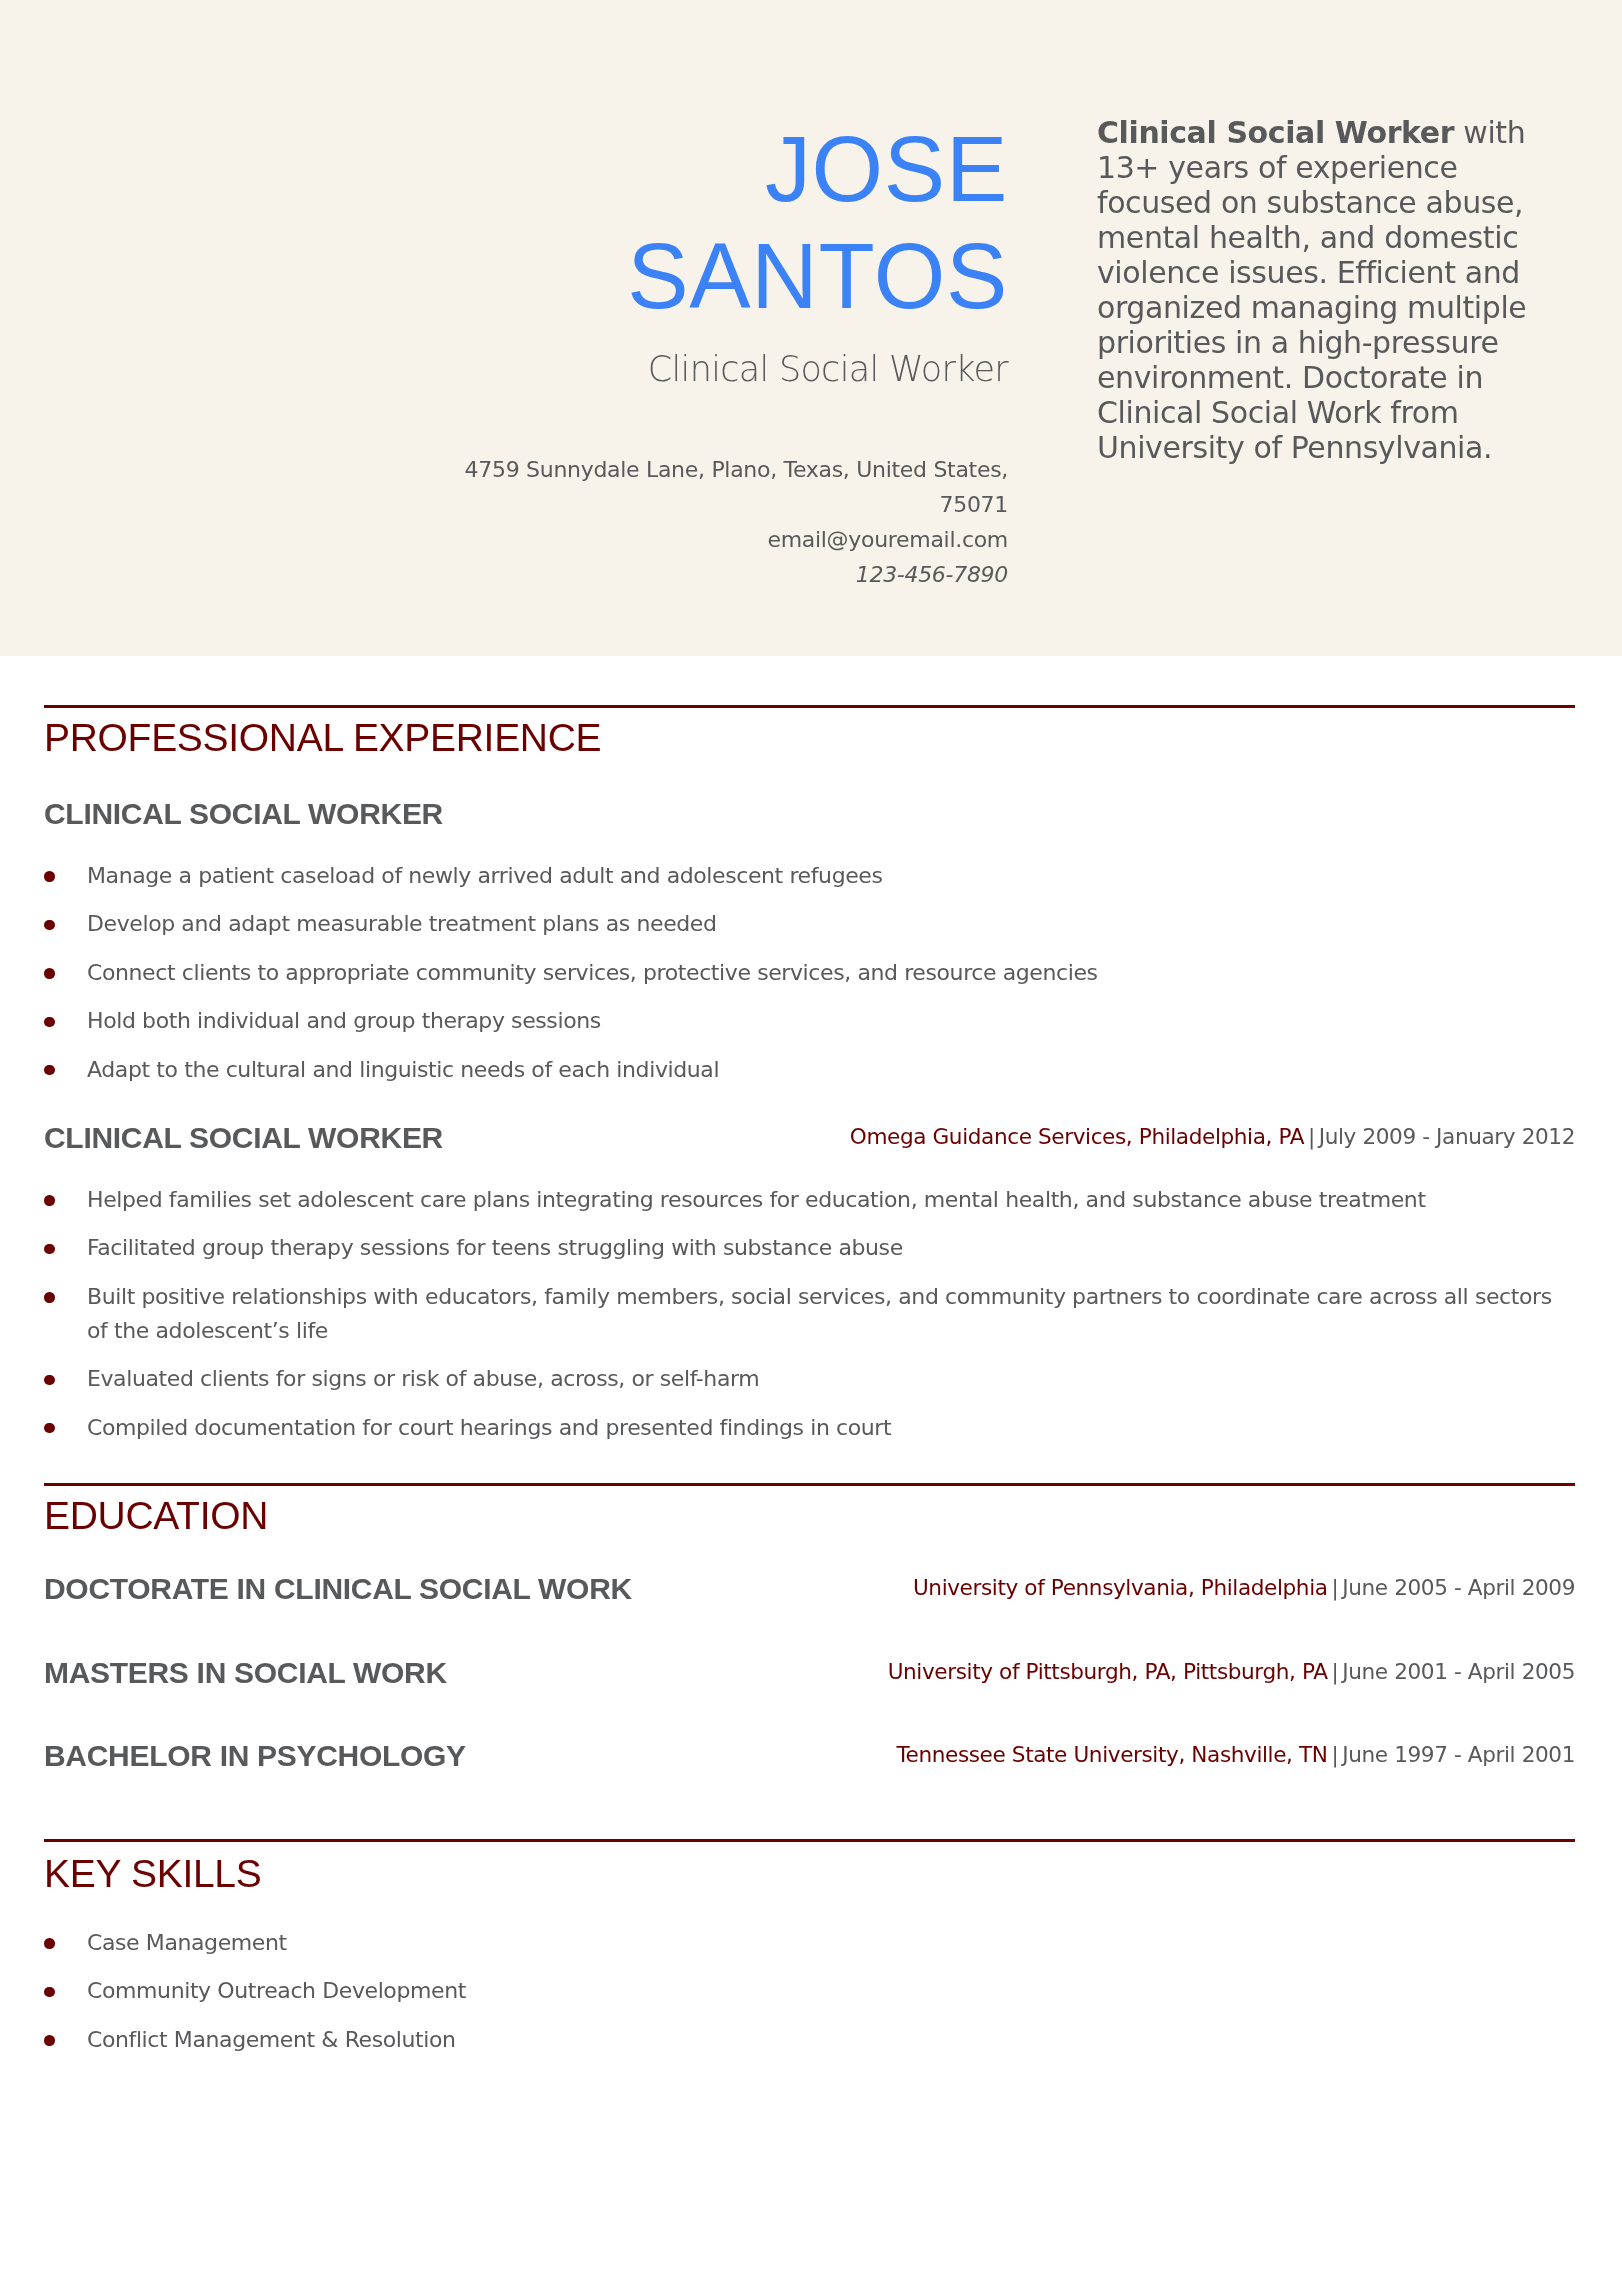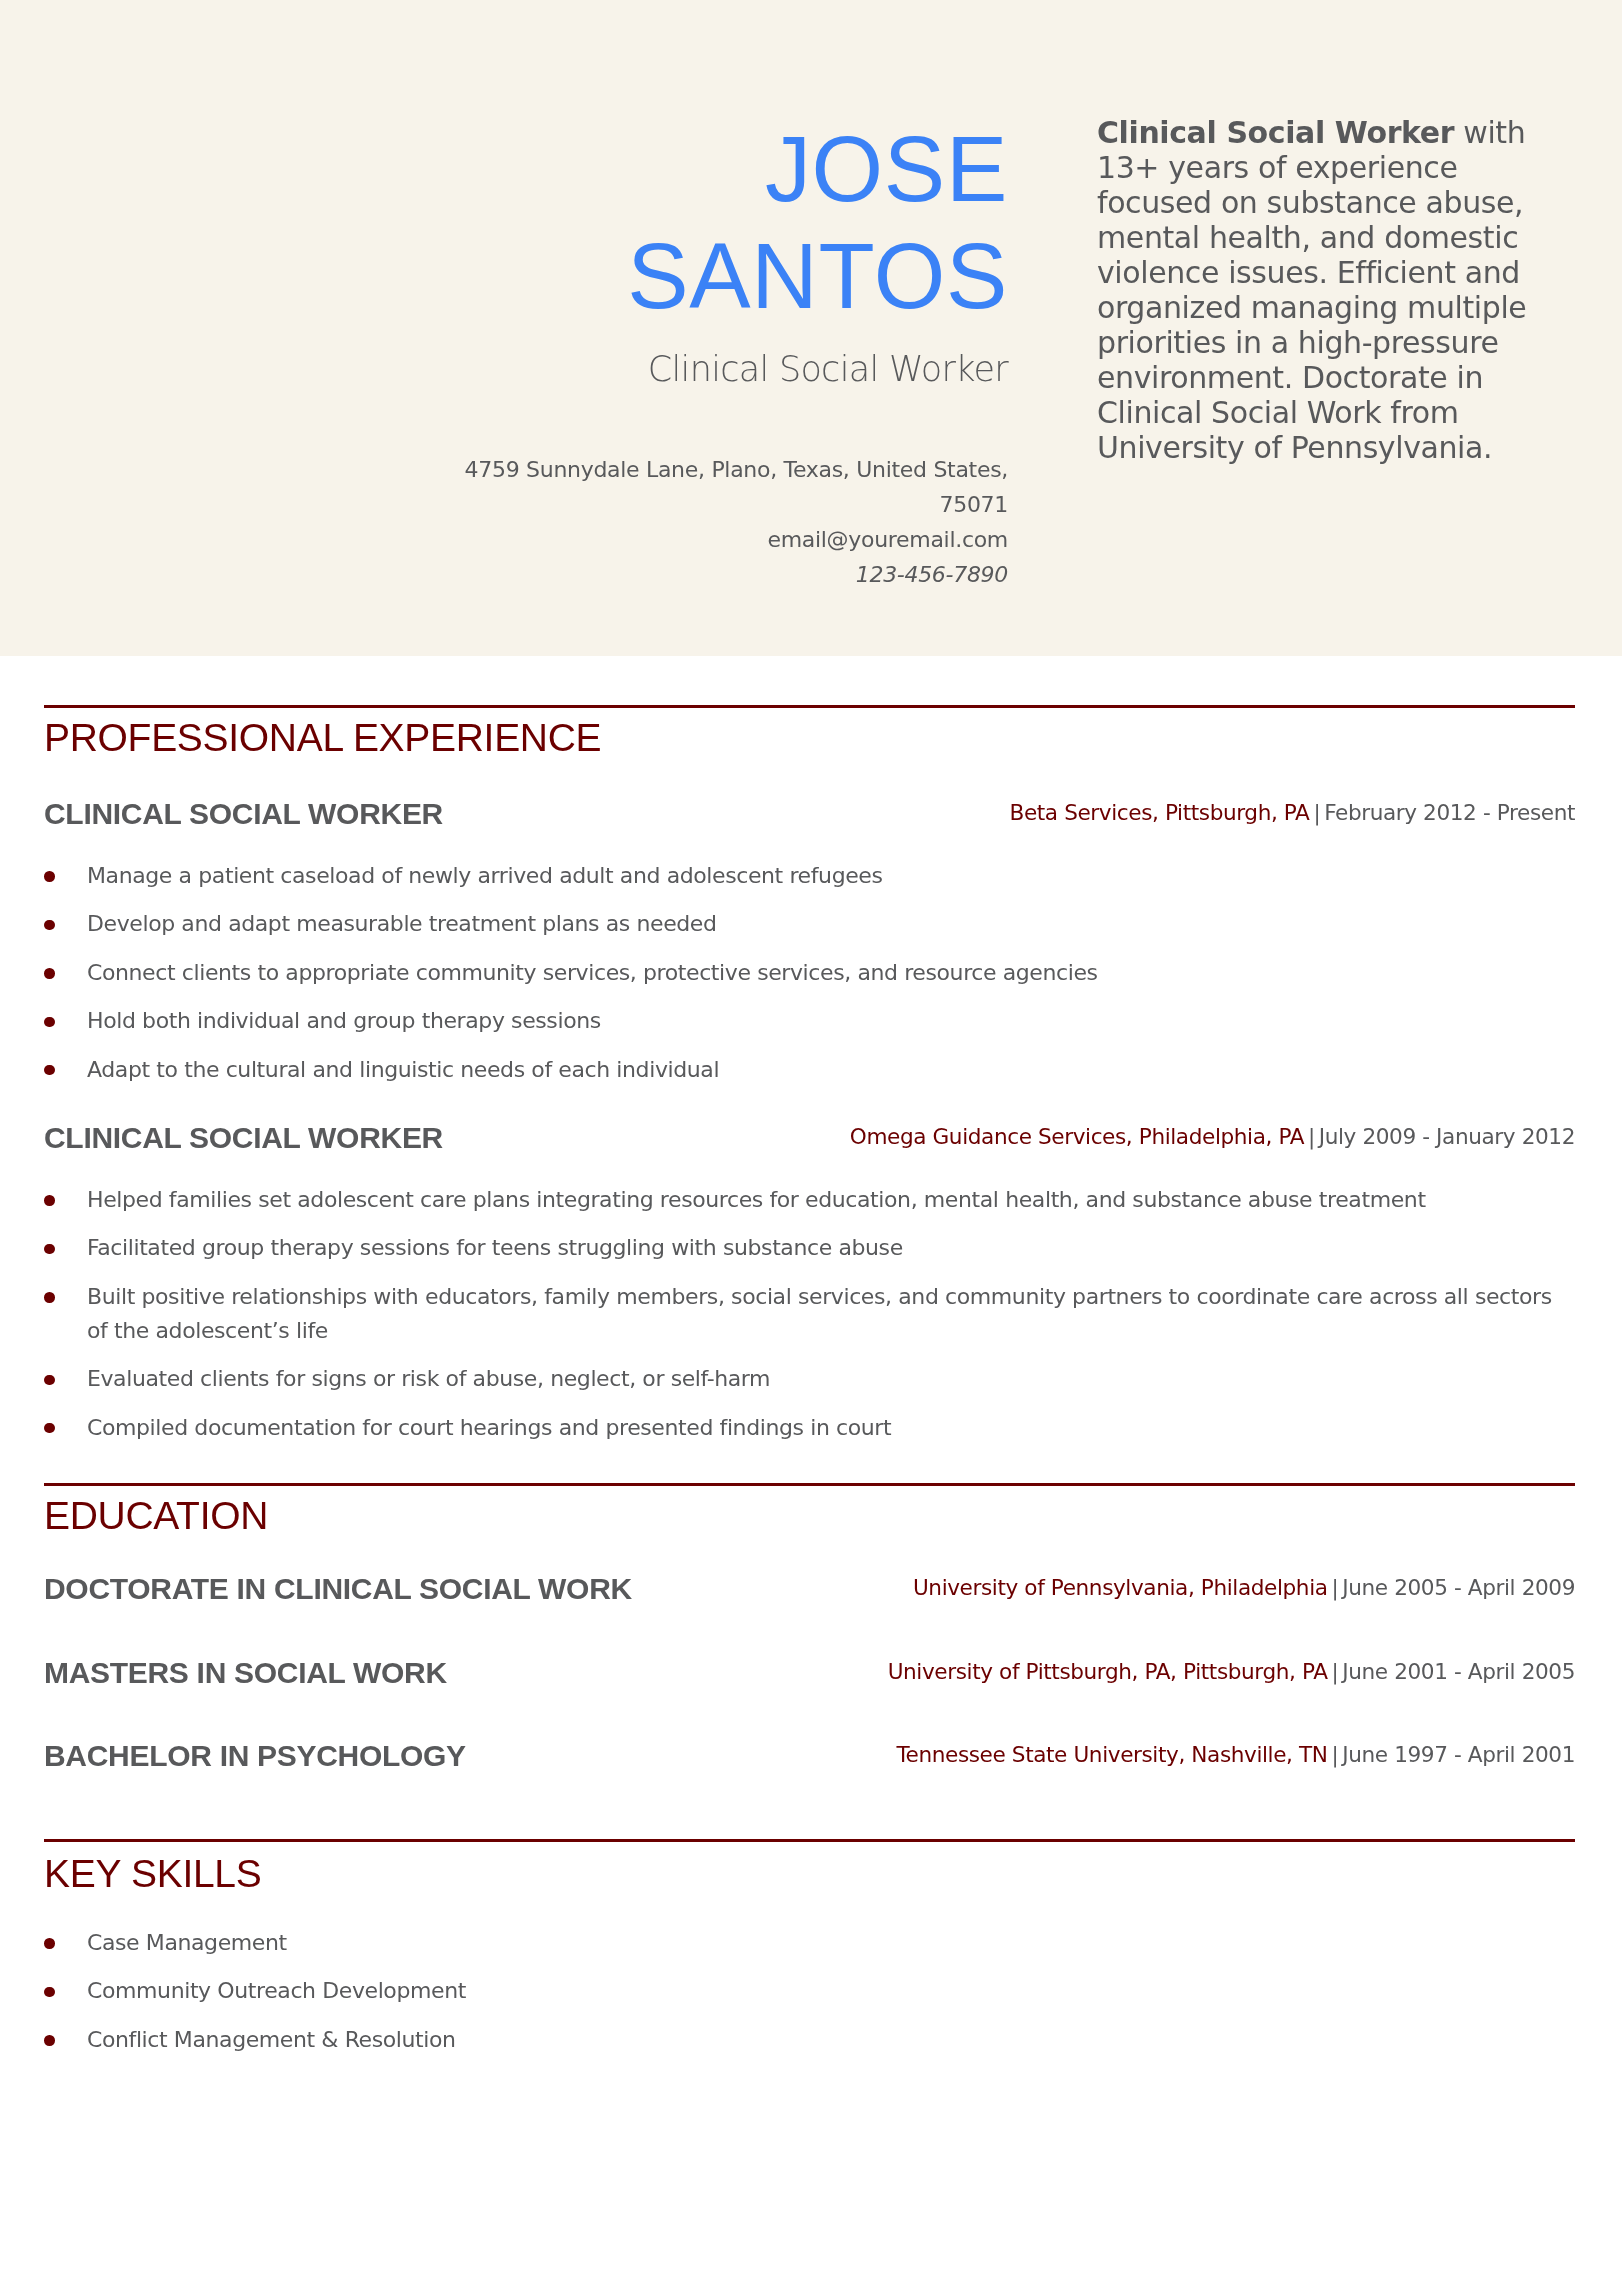--- a/index.html
+++ b/index.html
@@ -101,39 +101,38 @@
   <div class="phone">123-456-7890</div>
 </div>
 
 <div class="summary"><b>Clinical Social Worker</b><span> with 13+ years of experience focused on substance abuse, mental health, and domestic violence issues. Efficient and organized managing multiple priorities in a high-pressure environment. Doctorate in Clinical Social Work from University of Pennsylvania.</span></div>
 
 <div class="rule" style="top:705px;"></div>
 <div class="section-title" style="top:715px;">PROFESSIONAL EXPERIENCE</div>
 
 <div class="row" style="top:794px;">
   <div class="row-title">CLINICAL SOCIAL WORKER</div>
-  <div class="row-meta"><span class="org">Beta Services, Pittsburgh, PA</span><span class="sep">|</span><span>February 2012 - Present</span></div>
 </div>
 <ul class="bullets" style="top:859px;">
   <li><span class="dot"></span><span>Manage a patient caseload of newly arrived adult and adolescent refugees</span></li>
   <li><span class="dot"></span><span>Develop and adapt measurable treatment plans as needed</span></li>
   <li><span class="dot"></span><span>Connect clients to appropriate community services, protective services, and resource agencies</span></li>
   <li><span class="dot"></span><span>Hold both individual and group therapy sessions</span></li>
   <li><span class="dot"></span><span>Adapt to the cultural and linguistic needs of each individual</span></li>
 </ul>
 
 <div class="row" style="top:1118px;">
   <div class="row-title">CLINICAL SOCIAL WORKER</div>
   <div class="row-meta"><span class="org">Omega Guidance Services, Philadelphia, PA</span><span class="sep">|</span><span>July 2009 - January 2012</span></div>
 </div>
 <ul class="bullets" style="top:1183px;">
   <li><span class="dot"></span><span>Helped families set adolescent care plans integrating resources for education, mental health, and substance abuse treatment</span></li>
   <li><span class="dot"></span><span>Facilitated group therapy sessions for teens struggling with substance abuse</span></li>
   <li><span class="dot"></span><span>Built positive relationships with educators, family members, social services, and community partners to coordinate care across all sectors of the adolescent’s life</span></li>
-  <li><span class="dot"></span><span>Evaluated clients for signs or risk of abuse, neglect, or self-harm</span></li>
+  <li><span class="dot"></span><span>Evaluated clients for signs or risk of abuse, across, or self-harm</span></li>
   <li><span class="dot"></span><span>Compiled documentation for court hearings and presented findings in court</span></li>
 </ul>
 
 <div class="rule" style="top:1483px;"></div>
 <div class="section-title" style="top:1493px;">EDUCATION</div>
 
 <div class="row" style="top:1569px;">
   <div class="row-title">DOCTORATE IN CLINICAL SOCIAL WORK</div>
   <div class="row-meta"><span class="org">University of Pennsylvania, Philadelphia</span><span class="sep">|</span><span>June 2005 - April 2009</span></div>
 </div>

